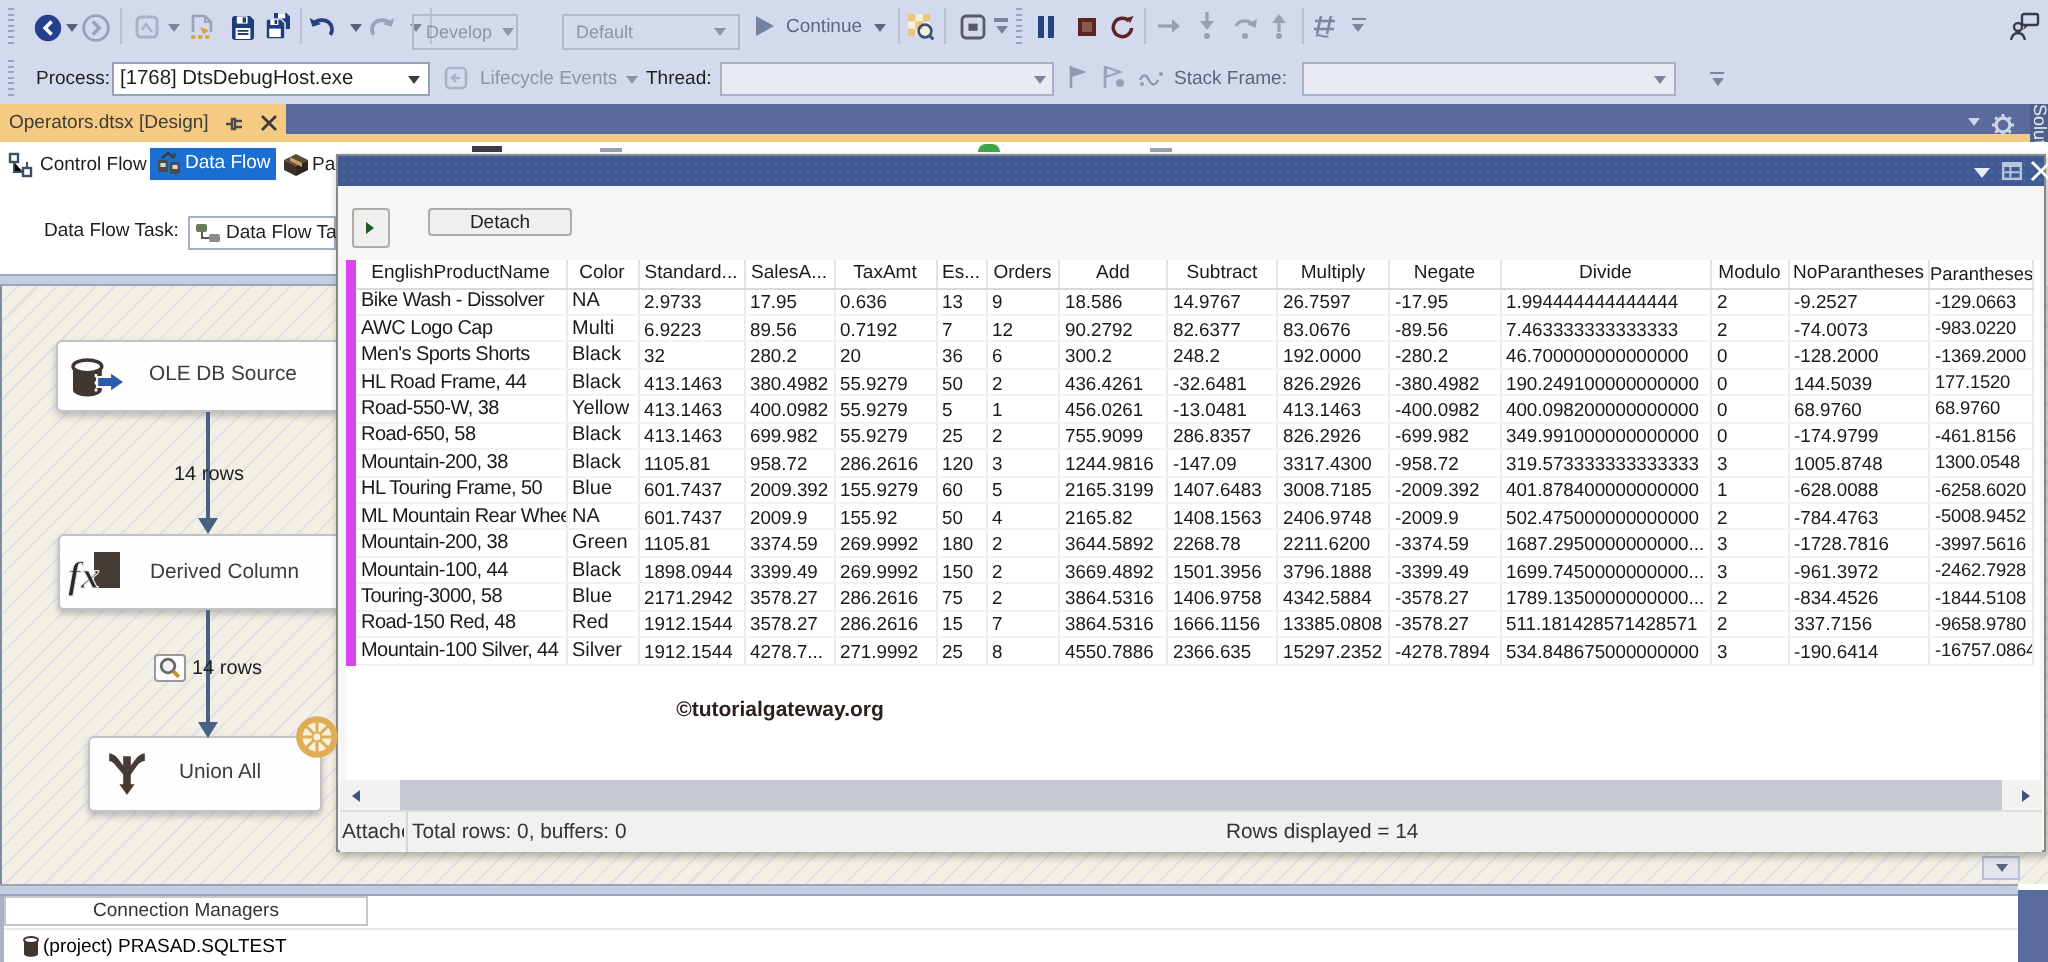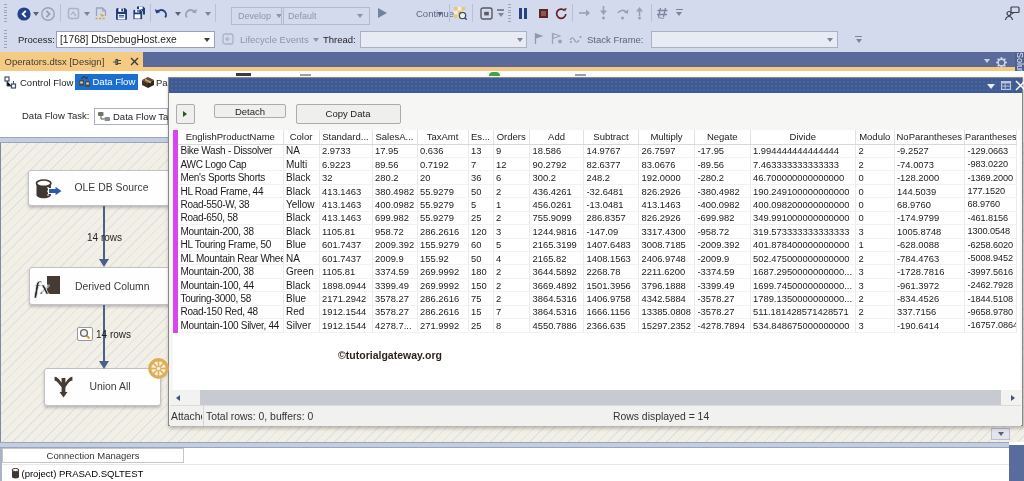--- a/index.html
+++ b/index.html
@@ -100,30 +100,30 @@
     <path d="M2.5 6C4.5 3.8 8 3.4 10.2 5c2 1.6 2.4 4.4 1 6.4" fill="none" stroke="#27417e" stroke-width="1.9"></path>
     <path d="M.8 3l1.4 4.4L6.6 6z" fill="#27417e"></path>
   </svg>
 <div class="abs ddt" style="left:175px;top:11.5px"></div>
 <svg class="abs" style="left:184px;top:6px" width="14" height="14" viewBox="0 0 14 14">
     <path d="M11.5 6C9.5 3.8 6 3.4 3.8 5c-2 1.6-2.4 4.4-1 6.4" fill="none" stroke="#9aa3b8" stroke-width="1.9"></path>
     <path d="M13.2 3l-1.4 4.4L7.4 6z" fill="#9aa3b8"></path>
   </svg>
 <div class="abs ddt" style="left:205px;top:11.5px;border-top-color:#7b8498"></div>
 <div class="abs sep" style="left:215px;top:4px;height:18px"></div>
-<div class="abs combo" style="left:231px;top:7px;width:52.5px">
+<div class="abs combo" style="left:206px;top:7px;width:52.5px">
     <span style="padding-left:6px">Develop</span>
     <div class="ddt" style="margin-left:5px;border-top-color:#8c95a8"></div>
   </div>
 <div class="abs combo" style="left:281px;top:7px;width:89px">
     <span style="padding-left:6px">Default</span>
     <div class="ddt" style="position:absolute;right:6px;border-top-color:#8c95a8"></div>
   </div>
 <div class="abs" style="left:378px;top:8px;width:0;height:0;border-top:5.5px solid transparent;border-bottom:5.5px solid transparent;border-left:9px solid #72829f"></div>
-<div class="abs" style="left:416px;top:8px;color:#5d6880;font-size:9.5px">Continue</div>
+<div class="abs" style="left:393px;top:8px;color:#5d6880;font-size:9.5px">Continue</div>
 <div class="abs ddt" style="left:437px;top:11.5px;border-top-color:#5d6880"></div>
 <div class="abs sep" style="left:449px;top:4px;height:18px"></div>
 <svg class="abs" style="left:454px;top:7px" width="13" height="13" viewBox="0 0 13 13">
     <rect x="0" y="0" width="11" height="11" fill="#f5eed8"></rect>
     <rect x="0" y="0" width="3.7" height="3.7" fill="#e9c87e"></rect>
     <rect x="7.4" y="0" width="3.7" height="3.7" fill="#e9c87e"></rect>
     <rect x="3.7" y="3.7" width="3.7" height="3.7" fill="#e9c87e"></rect>
     <rect x="0" y="7.4" width="3.7" height="3.7" fill="#e9c87e"></rect>
     <circle cx="8.5" cy="8.5" r="3.2" fill="none" stroke="#35507c" stroke-width="1.3"></circle>
     <path d="M10.7 10.7l2 2" stroke="#35507c" stroke-width="1.5"></path>
@@ -348,21 +348,20 @@
         <path d="M2.2 6.1h7.6M5.2 3.5v5.3" stroke="#b9c6de" stroke-width="1"></path>
       </svg>
     <svg style="position:absolute;left:845.5px;top:2.5px" width="11" height="11" viewBox="0 0 11 11">
         <path d="M1 1l9 9M10 1l-9 9" stroke="#fff" stroke-width="1.5"></path>
       </svg>
   </div>
   <div class="btn" style="left:6.5px;top:26.5px;width:19px;height:19.5px">
       <div style="width:0;height:0;border-top:3px solid transparent;border-bottom:3px solid transparent;border-left:4.5px solid #1e5c1e"></div>
     </div>
   <div class="btn" style="left:45px;top:26.5px;width:72px;height:14px;font-size:9.5px">Detach</div>
-  <div class="btn" style="left:126.5px;top:26.5px;width:105px;height:19.5px;font-size:9.5px">Copy Data</div>
   <div id="gridbg" class="abs"></div>
   <div id="grid" class="abs">
       <table class="grid">
         <colgroup>
           <col style="width:107.5px">
           <col style="width:36px">
           <col style="width:53px">
           <col style="width:45px">
           <col style="width:51px">
           <col style="width:25px">

